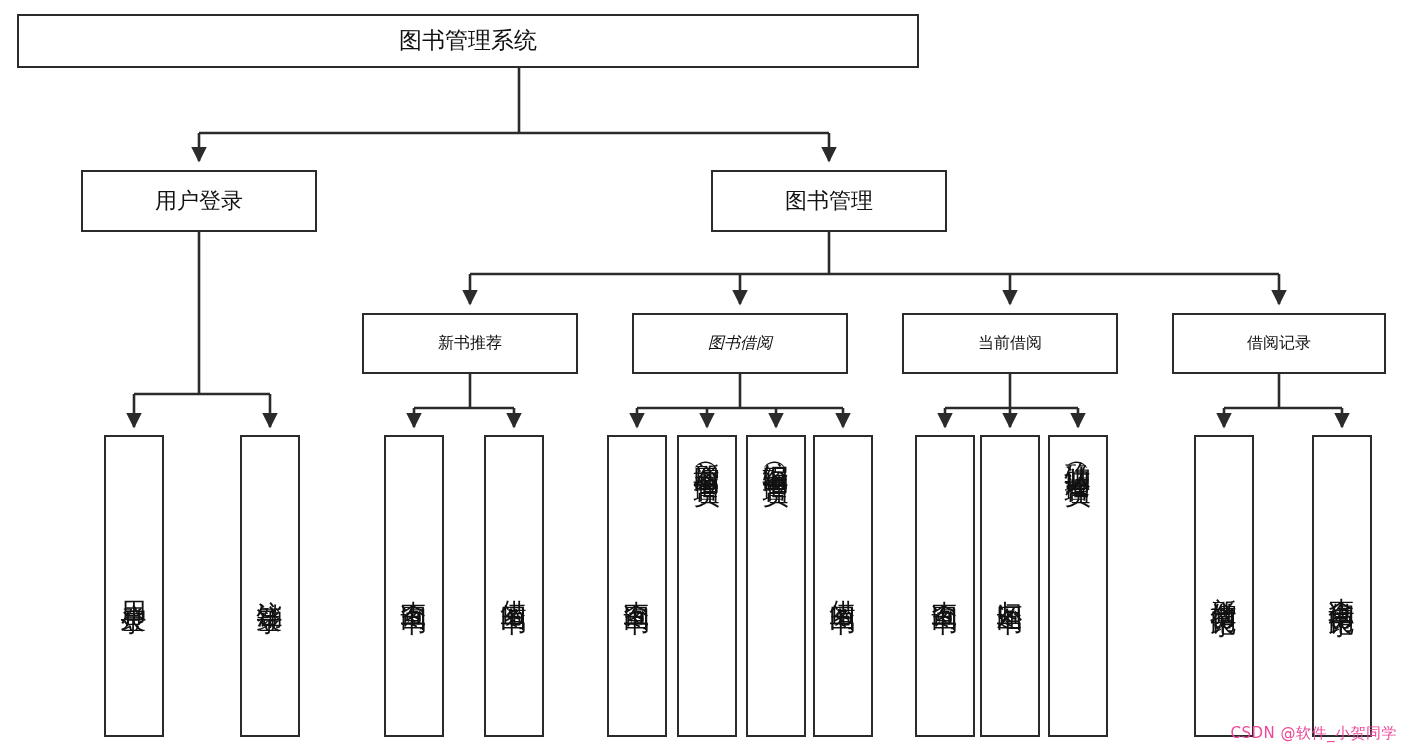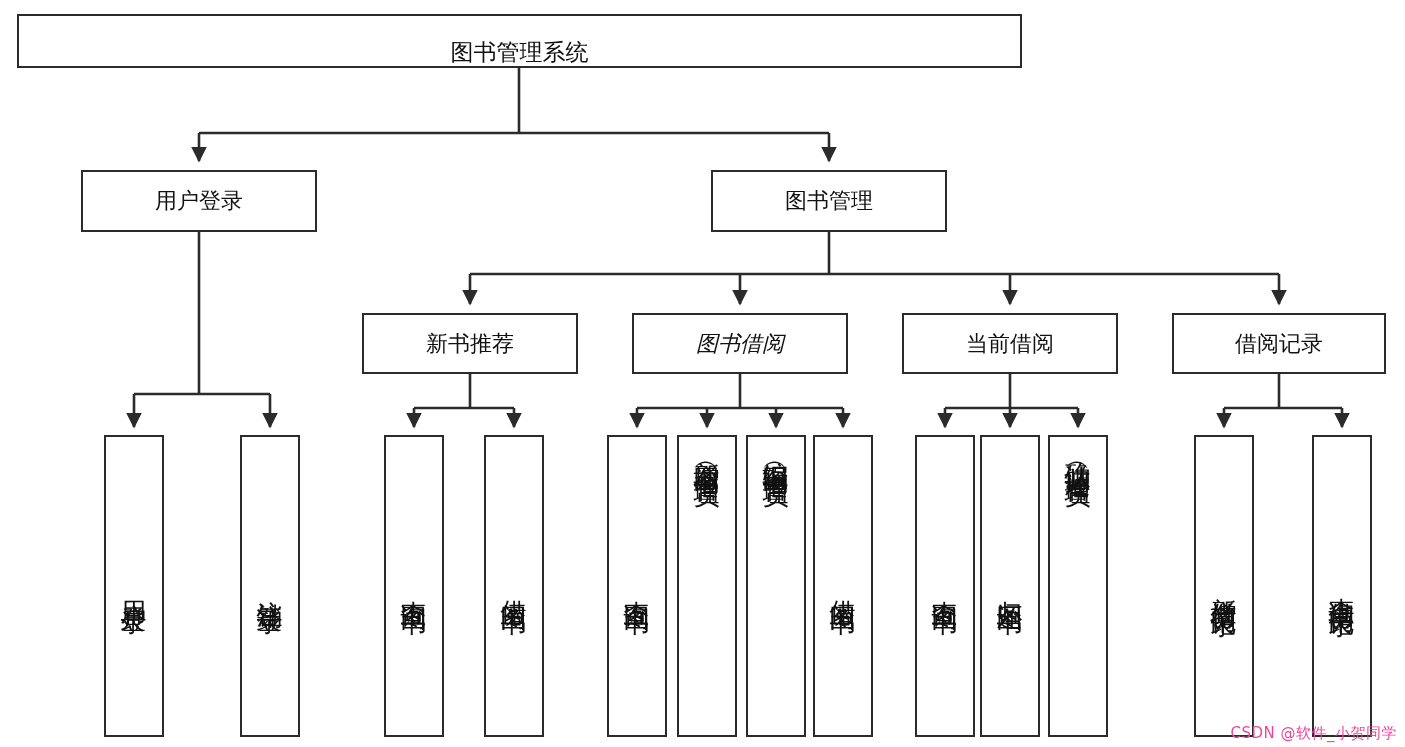--- a/index.html
+++ b/index.html
@@ -24,32 +24,32 @@
     color:#111111;
   }
   .node .label{
     color:#111111;
     line-height:1.18;
     text-align:center;
     white-space:nowrap;
   }
 
   
-  .node.root{left:17px;top:14px;width:1005px;height:54px;align-items:flex-end;}
+  .node.root{left:17px;top:14px;width:902px;height:54px;}
   .node.root .label{font-size:23px;}
 
   
   .node.l2{height:62px;}
   .node.l2 .label{font-size:22px;}
   .node.n-user-login{left:81px;top:170px;width:236px;}
   .node.n-book-manage{left:711px;top:170px;width:236px;}
 
   
   .node.l3{height:61px;top:313px;}
-  .node.l3 .label{font-size:22px;}
+  .node.l3 .label{font-size:16px;}
   .node.n-new-book{left:362px;width:216px;}
   .node.n-book-borrow{left:632px;width:216px;font-style:italic;}
   .node.n-current-borrow{left:902px;width:216px;}
   .node.n-borrow-record{left:1172px;width:214px;}
 
   
   .node.leaf{
     top:435px;height:302px;width:60px;
     align-items:flex-start;
     justify-content:center;

